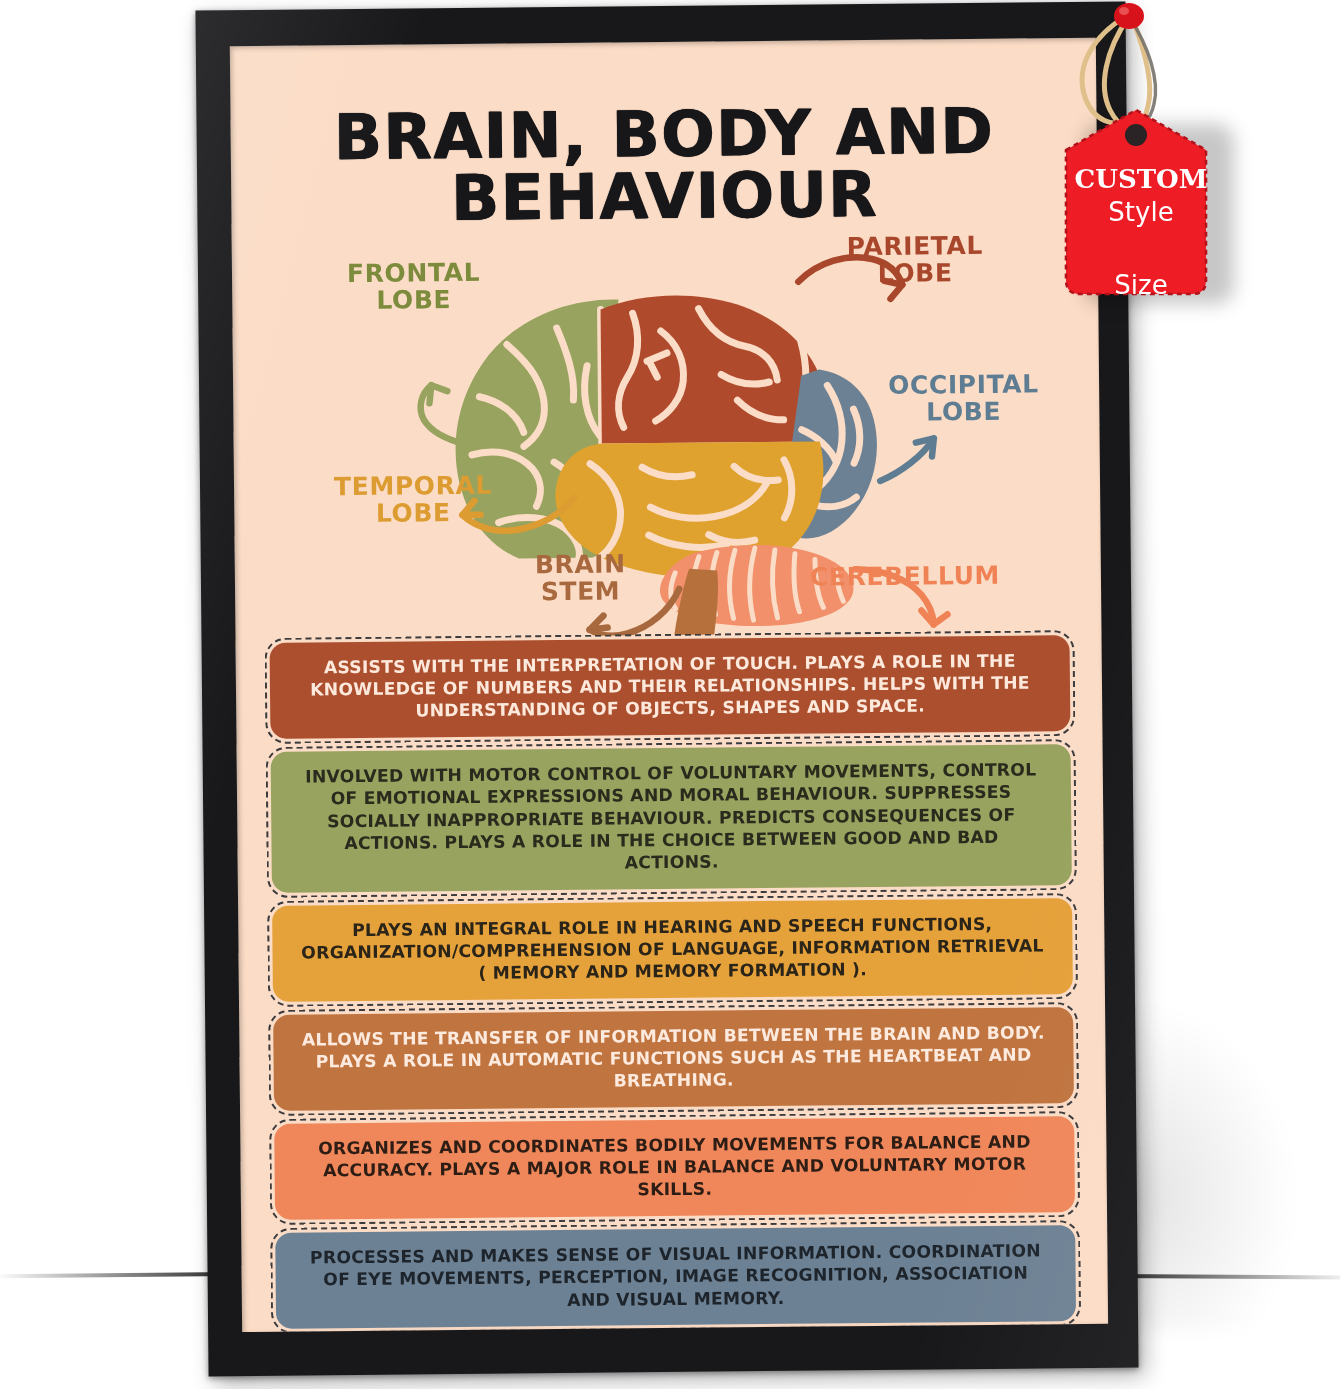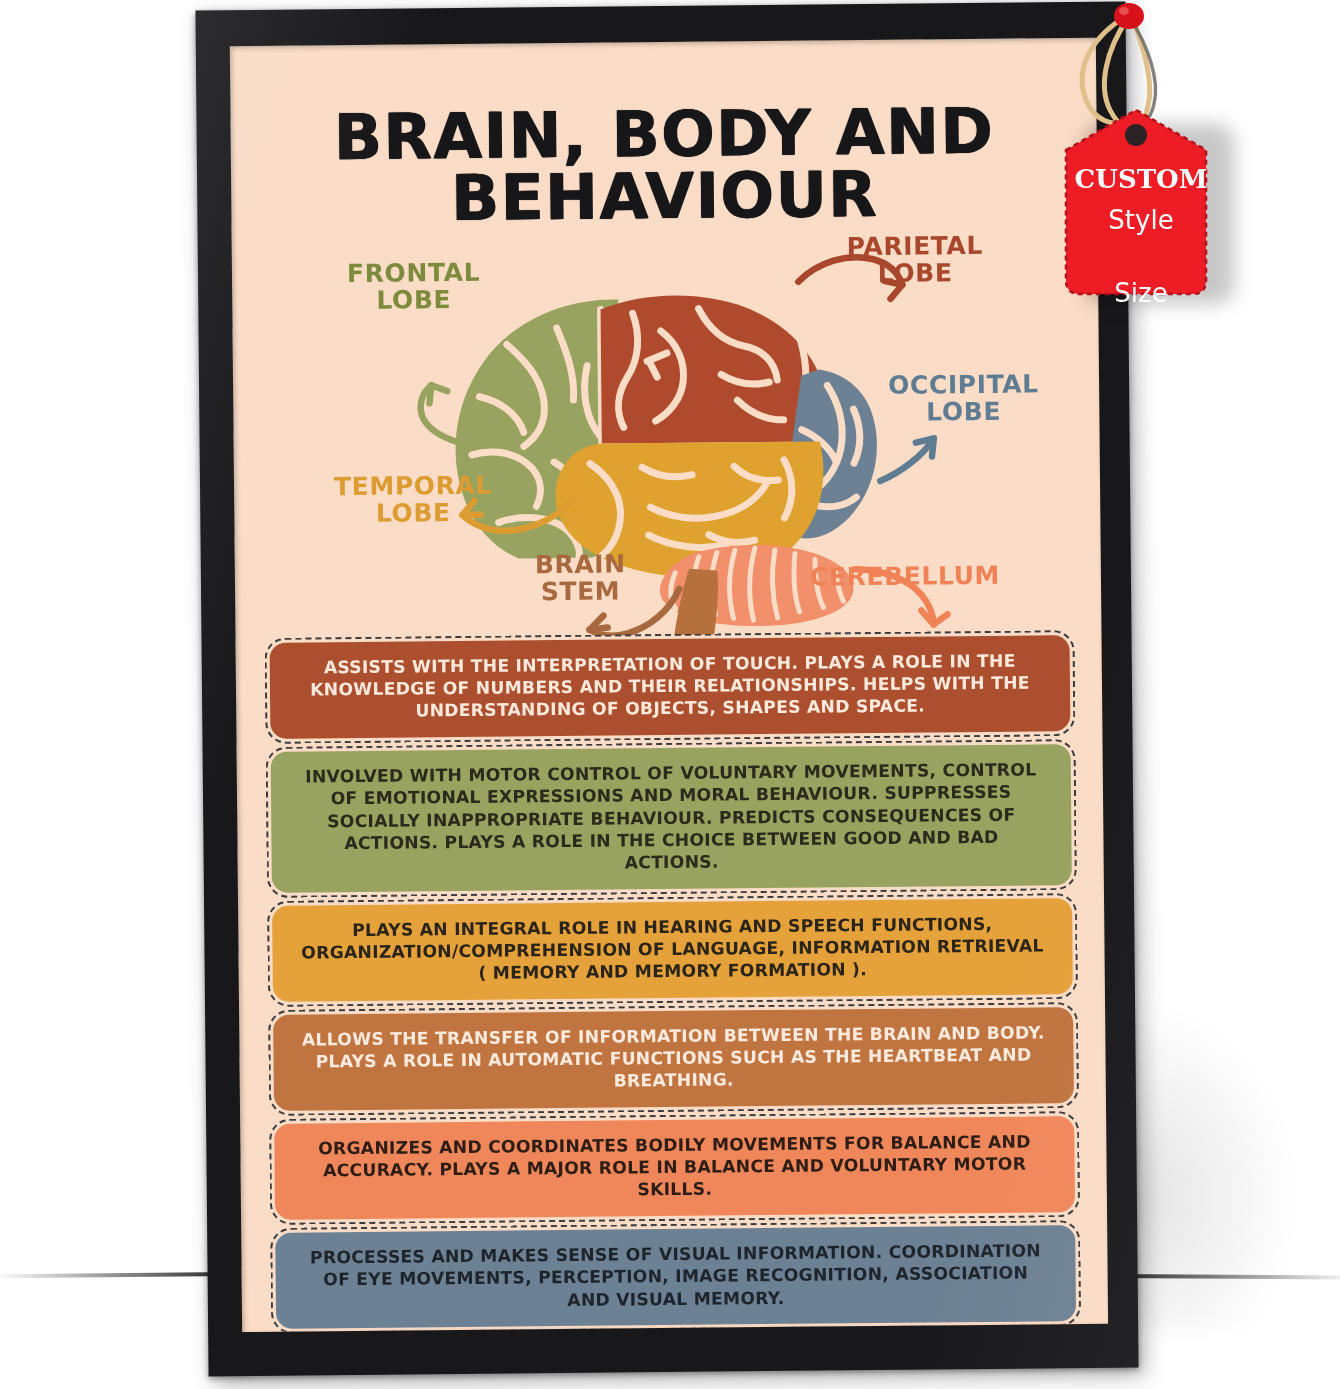--- a/index.html
+++ b/index.html
@@ -118,21 +118,21 @@
     position: absolute; left: 30px; top: 108px; width: 150px; height: 190px;
     text-align: center; padding-top: 56px;
     color: #ffffff;
     font-family: "DejaVu Serif", serif;
   }
   .tag-custom { font-size: 26px; font-weight: 700; letter-spacing: 0px; line-height: 1; }
   .tag-style, .tag-size {
     font-family: "DejaVu Sans", sans-serif;
     font-size: 26px; font-weight: 400; line-height: 1.12; letter-spacing: 0px; margin-top: 44px;
   }
-  .tag-style { margin-top: 14px; }
+  .tag-style { margin-top: 6px; }
 </style>
 </head>
 <body>
 
 <div id="stage">
 
   <div class="frame-glow"></div>
   <div class="floor-line-left"></div>
   <div class="floor-line-right"></div>
 

